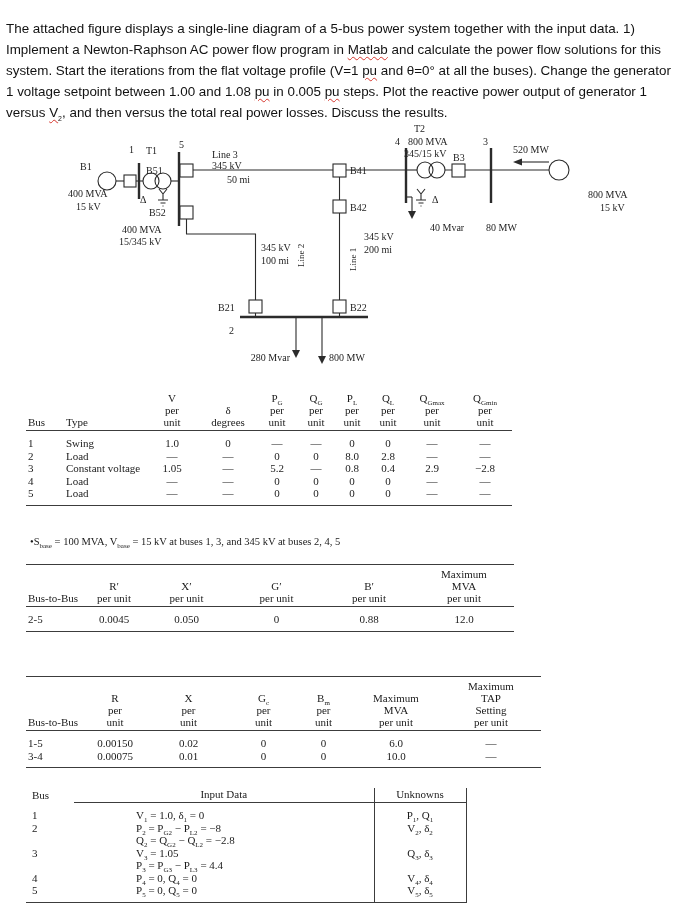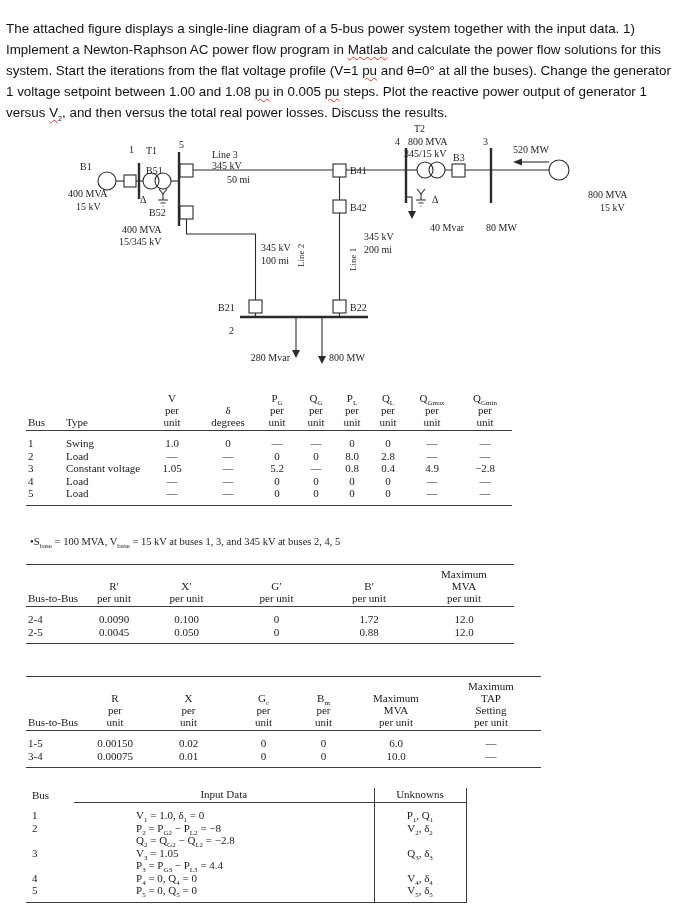--- a/index.html
+++ b/index.html
@@ -249,21 +249,21 @@
       </tr>
       <tr>
         <td>3</td>
         <td>Constant voltage</td>
         <td>1.05</td>
         <td>—</td>
         <td>5.2</td>
         <td>—</td>
         <td>0.8</td>
         <td>0.4</td>
-        <td>4.9</td>
+        <td>2.9</td>
         <td>−2.8</td>
       </tr>
       <tr>
         <td>4</td>
         <td>Load</td>
         <td>—</td>
         <td>—</td>
         <td>0</td>
         <td>0</td>
         <td>0</td>
@@ -319,28 +319,20 @@
           <div>per unit</div>
         </th>
       <th>
           <div>Maximum</div>
           <div>MVA</div>
           <div>per unit</div>
         </th>
     </tr>
   </thead>
   <tbody>
-      <tr>
-        <td>2-4</td>
-        <td>0.0090</td>
-        <td>0.100</td>
-        <td>0</td>
-        <td>1.72</td>
-        <td>12.0</td>
-      </tr>
       <tr>
         <td>2-5</td>
         <td>0.0045</td>
         <td>0.050</td>
         <td>0</td>
         <td>0.88</td>
         <td>12.0</td>
       </tr>
     </tbody>
 </table>

